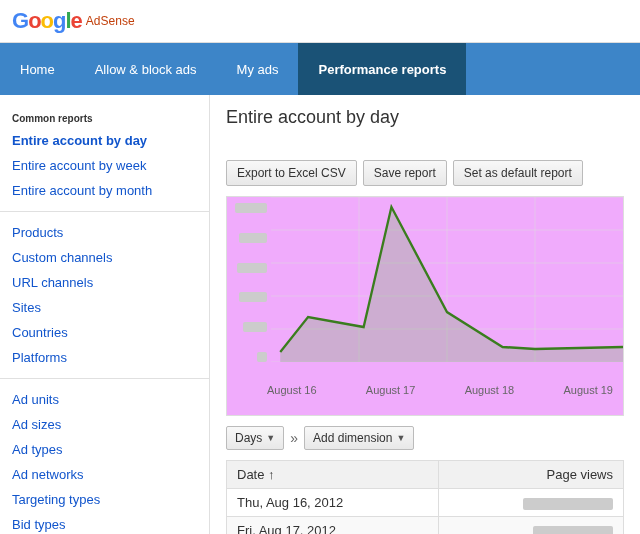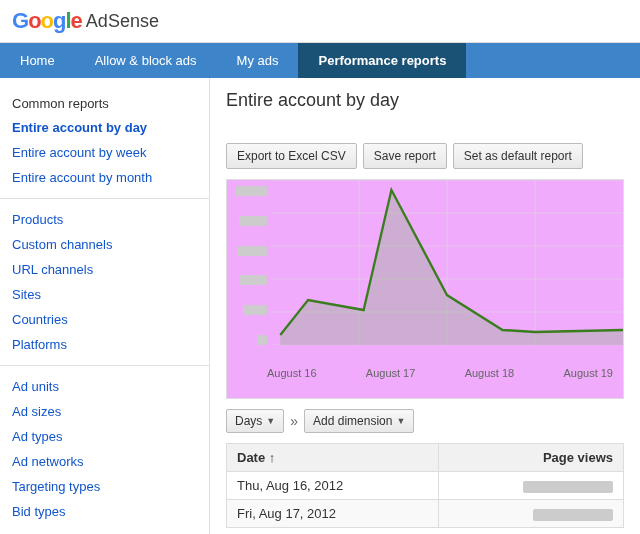--- a/index.html
+++ b/index.html
@@ -24,30 +24,30 @@
       font-weight: bold;
       letter-spacing: -1px;
     }
     .logo-g { color: #4285f4; }
     .logo-o1 { color: #ea4335; }
     .logo-o2 { color: #fbbc05; }
     .logo-g2 { color: #4285f4; }
     .logo-l { color: #34a853; }
     .logo-e { color: #ea4335; }
     .logo-adsense {
-      font-size: 18px;
-      color: #404040;
+      font-size: 12px;
+      color: #c2410c;
       font-weight: normal;
     }
 
     
     .nav {
       display: flex;
       background: #3d85c8;
-      height: 35px;
+      height: 52px;
       text-align: center;
     }
     .nav-item {
       display: flex;
       align-items: center;
       padding: 0 20px;
       color: #fff;
       font-size: 13px;
       cursor: pointer;
       height: 100%;
@@ -64,22 +64,22 @@
     }
 
     
     .sidebar {
       width: 210px;
       min-width: 210px;
       padding: 12px 0;
       border-right: 1px solid #e0e0e0;
     }
     .sidebar-section-title {
-      font-weight: normal;
-      font-size: 13px;
+      font-weight: bold;
+      font-size: 10px;
       color: #333;
       padding: 6px 12px 4px 12px;
     }
     .sidebar-item {
       display: block;
       padding: 5px 12px;
       font-size: 13px;
       color: #1155cc;
       cursor: pointer;
       text-decoration: none;
@@ -175,21 +175,21 @@
     .data-table {
       width: 100%;
       border-collapse: collapse;
       font-size: 13px;
     }
     .data-table th {
       background: #f1f1f1;
       border: 1px solid #ddd;
       padding: 6px 10px;
       text-align: left;
-      font-weight: bold;
+      font-weight: normal;
       color: #333;
     }
     .data-table th.sortable {
       cursor: pointer;
     }
     .data-table th.right-align, .data-table td.right-align {
       text-align: right;
     }
     .data-table td {
       border: 1px solid #ddd;

